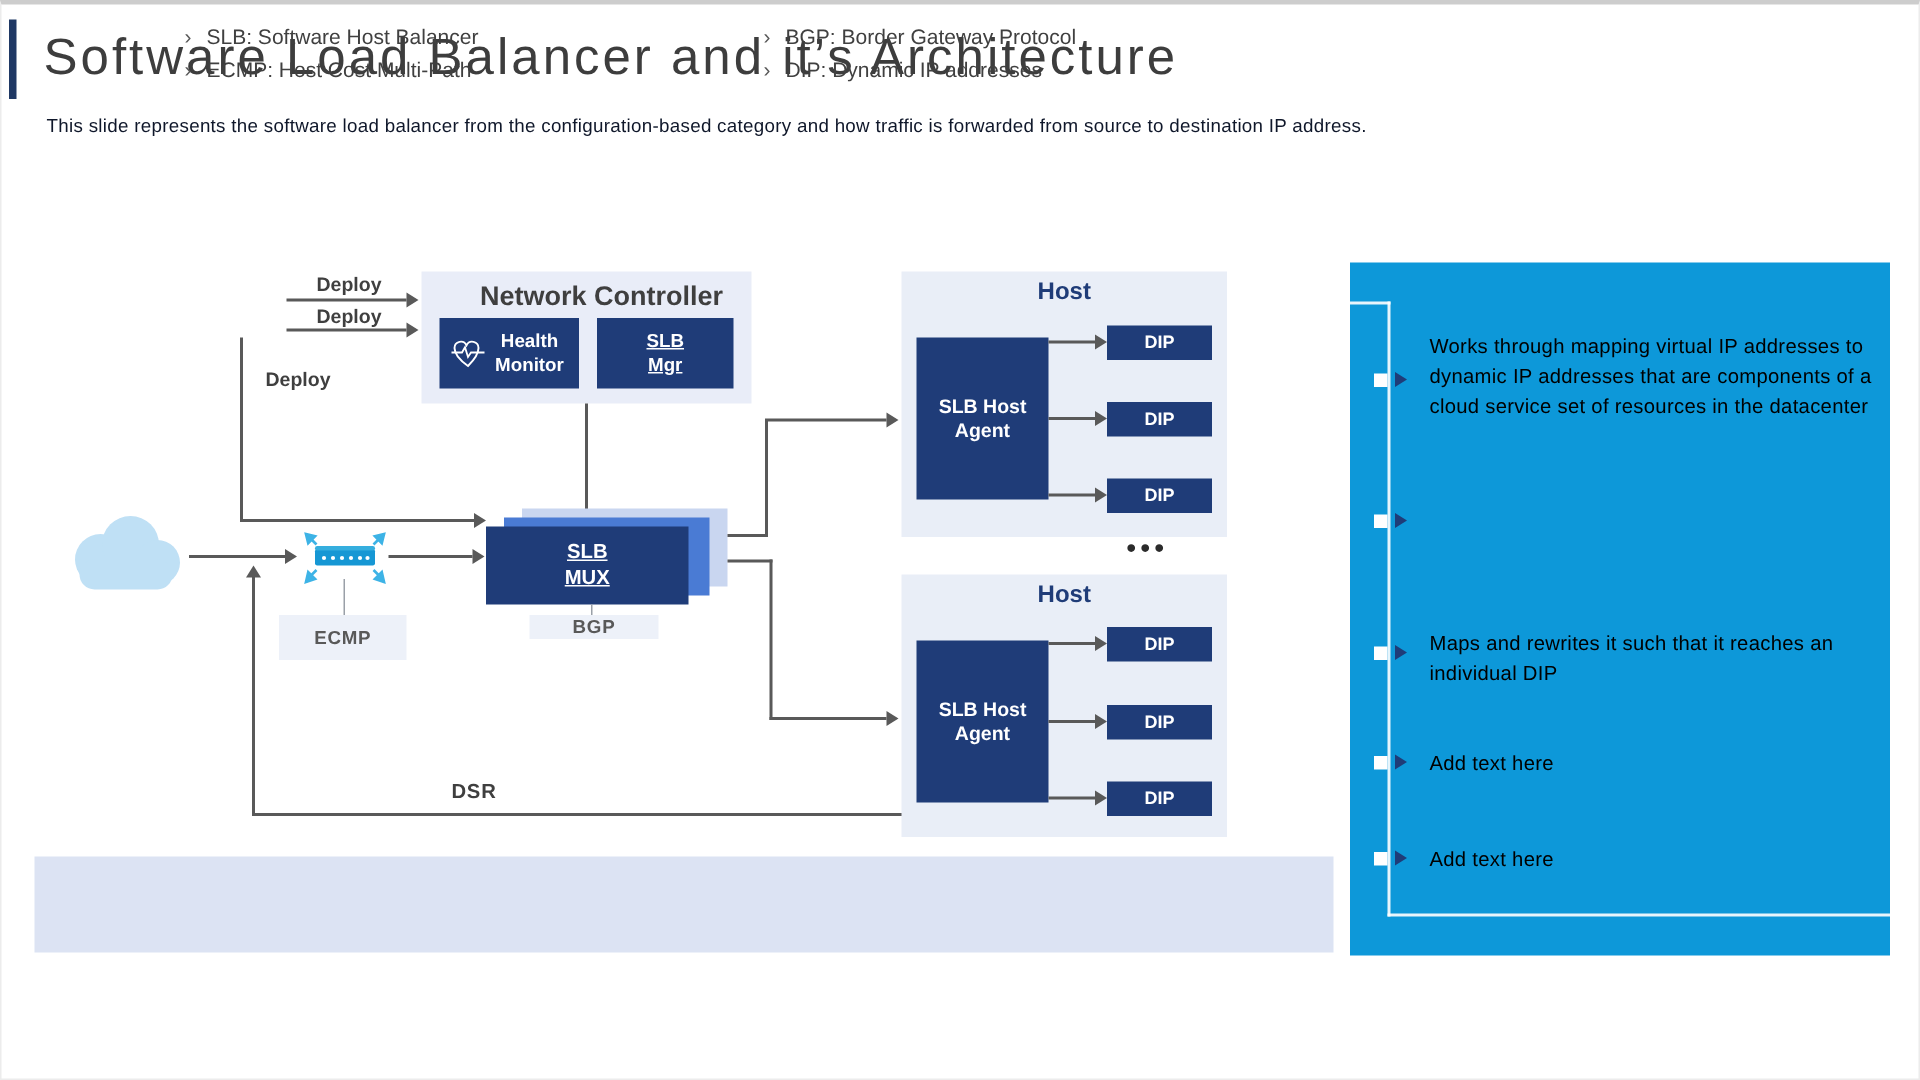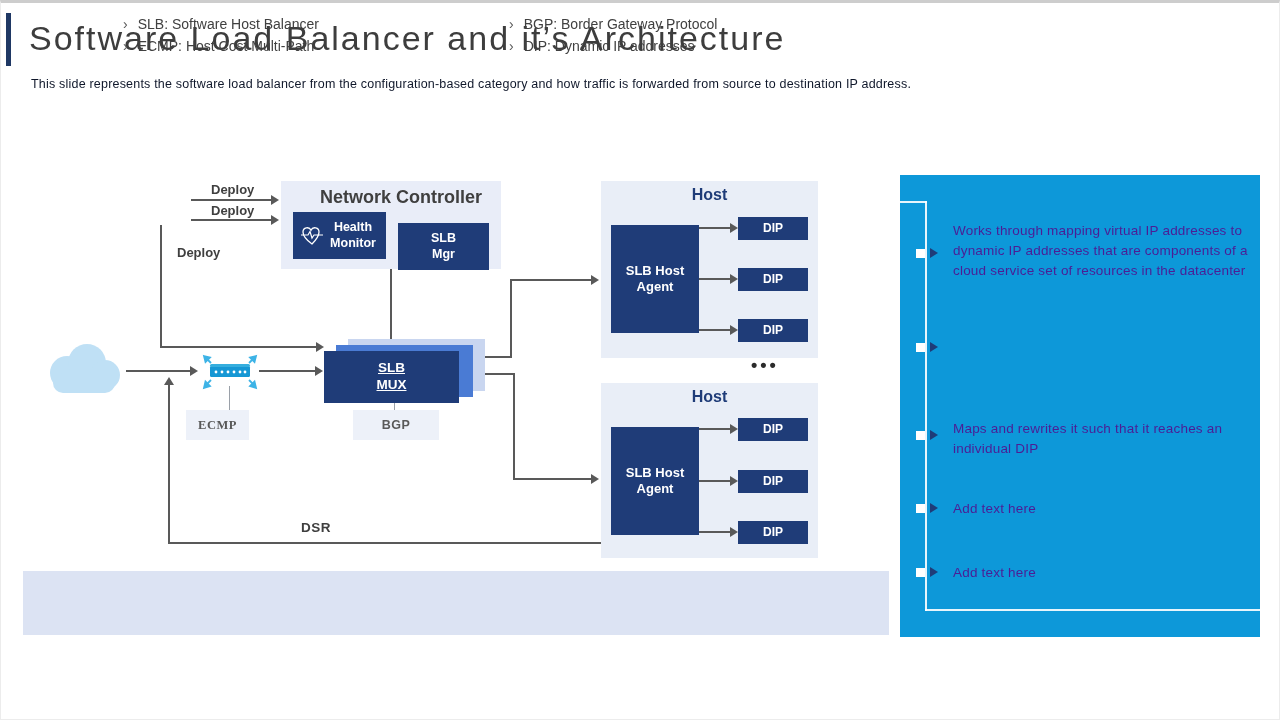--- a/index.html
+++ b/index.html
@@ -29,21 +29,21 @@
 
   .ellipsis { position:absolute; left:750px; top:352px; font-size:18px; font-weight:bold; color:#2b2b2b; letter-spacing:3px; }
 
   .legend { position:absolute; left:22px; top:568px; width:866px; height:64px; background:#dce3f3; }
   .legend-col { position:absolute; top:13px; display:flex; flex-direction:column; gap:4px; }
   .legend-item { display:flex; gap:10px; font-size:14px; color:#404040; line-height:1.25; }
   .legend-bullet { color:#595959; }
 
   .panel { position:absolute; left:899px; top:172px; width:360px; height:462px; background:#0d98d9; }
   .panel-line { position:absolute; background:rgba(255,255,255,.9); }
-  .panel-text { position:absolute; left:952px; width:296px; color:#4c1d95; font-size:13.5px; line-height:1.48; letter-spacing:.2px; }
+  .panel-text { position:absolute; left:952px; width:296px; color:#000000; font-size:13.5px; line-height:1.48; letter-spacing:.2px; }
   .marker-sq { position:absolute; left:915px; width:9px; height:9px; background:#fff; }
   .marker-ch { position:absolute; left:929px; width:0; height:0; border-top:5px solid transparent; border-bottom:5px solid transparent; border-left:8px solid #1f3c78; }
 
   .host-title { position:absolute; width:217px; text-align:center; font-size:16px; font-weight:bold; color:#1f3c78; }
   .nc-title { position:absolute; left:280px; top:184px; width:220px; text-align:center; font-size:18px; font-weight:bold; color:#3f3f3f;margin-left:10px; }
 </style>
 </head>
 <body>
 
 <div class="slide">
@@ -67,21 +67,21 @@
 
   <div class="container-box" style="left:280px; top:178px; width:220px; height:88px;"></div>
   <div class="nc-title">Network Controller</div>
   <div class="navy-box" style="left:292px; top:209px; width:93px; height:47px; font-size:12.5px;">
     <svg width="24" height="22" viewBox="0 0 24 22" style="margin-right:3px;">
       <path d="M12 19 C5 14 3 10 3 7 a4.2 4.2 0 0 1 8-1.8 A4.2 4.2 0 0 1 19 7 c0 3 -2 7 -7 12 Z" fill="none" stroke="#ffffff" stroke-width="1.3"></path>
       <polyline points="1,10 8,10 10,6.5 12,13 14,10 23,10" fill="none" stroke="#ffffff" stroke-width="1.2"></polyline>
     </svg>
     <span style="width:52px;">Health Monitor</span>
   </div>
-  <div class="navy-box" style="left:397px; top:220px; width:91px; height:47px; font-size:12.5px;">
+  <div class="navy-box" style="left:397px; top:209px; width:91px; height:47px; font-size:12.5px;text-decoration:underline;">
     <span style="width:36px;">SLB Mgr</span>
   </div>
   <div class="vline" style="left:389px; top:266px; height:74px;"></div>
   <div class="ah-d" style="left:385px; top:340px;"></div>
 
   <svg class="abs" style="left:40px; top:338px;" width="86" height="56" viewBox="0 0 86 56">
     <g fill="#bfe0f5">
       <circle cx="26" cy="32" r="17"></circle>
       <circle cx="46" cy="22" r="19"></circle>
       <circle cx="64" cy="34" r="15"></circle>
@@ -110,32 +110,32 @@
       <line x1="10" y1="27" x2="6" y2="31"></line>
         <polygon points="3,35 4.5,28.5 9,33"></polygon>
       <line x1="48" y1="27" x2="52" y2="31"></line>
         <polygon points="55,35 49,33 53.5,28.5"></polygon>
     </g>
   </svg>
   <div class="hline" style="left:258px; top:367px; width:56px;"></div>
   <div class="ah-r" style="left:314px; top:363px;"></div>
 
   <div class="thinv" style="left:228px; top:383px; height:24px;"></div>
-  <div class="light-box" style="left:185px; top:407px; width:63px; height:30px;font-family:Liberation Serif, serif;">
+  <div class="light-box" style="left:185px; top:407px; width:85px; height:30px;">
     <span>ECMP</span>
   </div>
 
   <div class="abs" style="left:347px; top:336px; width:137px; height:52px; background:#c9d6f0;"></div>
   <div class="abs" style="left:335px; top:342px; width:137px; height:52px; background:#4a7bd4;"></div>
   <div class="navy-box" style="left:323px; top:348px; width:135px; height:52px; font-size:13.5px;">
     <span style="width:46px;text-decoration:underline;">SLB MUX</span>
   </div>
 
   <div class="thinv" style="left:393px; top:400px; height:7px;"></div>
-  <div class="light-box" style="left:352px; top:407px; width:86px; height:30px;">
+  <div class="light-box" style="left:352px; top:407px; width:86px; height:16px;">
     <span>BGP</span>
   </div>
 
   <div class="hline" style="left:484px; top:353px; width:27px;"></div>
   <div class="vline" style="left:509px; top:277px; height:78px;"></div>
   <div class="hline" style="left:509px; top:276px; width:81px;"></div>
   <div class="ah-r" style="left:590px; top:272px;"></div>
 
   <div class="hline" style="left:484px; top:370px; width:30px;"></div>
   <div class="vline" style="left:512px; top:370px; height:107px;"></div>

